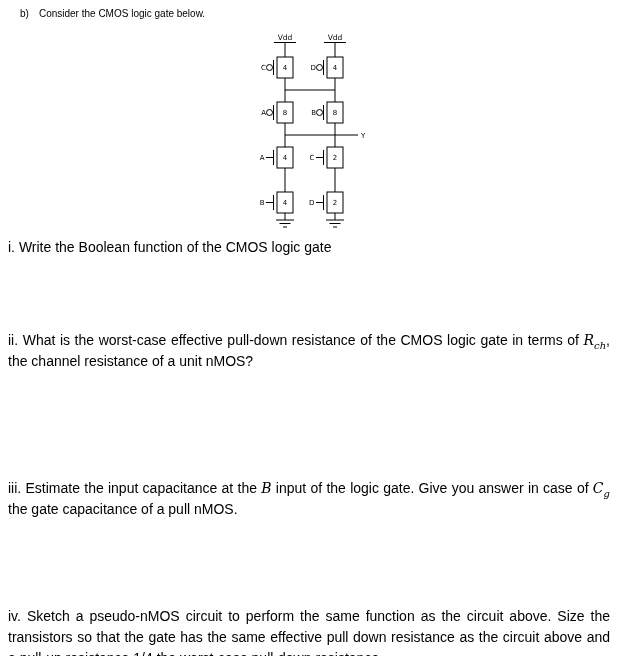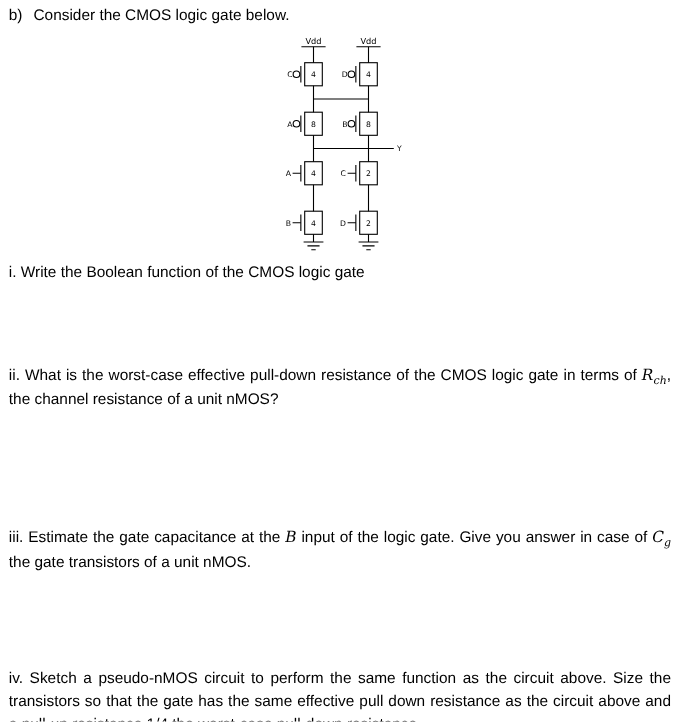--- a/index.html
+++ b/index.html
@@ -7,22 +7,22 @@
   body {
     background: #ffffff;
     color: #000000;
     font-family: "Liberation Sans", sans-serif;
     position: relative;
     overflow: hidden;
   }
   .title {
     position: absolute;
     top: 3px;
-    left: 8px;
-    font-size: 14px;
+    left: 20px;
+    font-size: 10px;
     line-height: 21px;
   }
   .title .bnum { margin-right: 10px; }
   .q {
     position: absolute;
     left: 8px;
     width: 602px;
     font-size: 14px;
     line-height: 21px;
     text-align: justify;
@@ -156,15 +156,15 @@
     <line x1="96.5" y1="193.5" x2="107.5" y2="193.5"></line>
     <line x1="100" y1="197" x2="104" y2="197"></line>
   </g>
 
 </svg>
 
 <p class="q q--i"><span>i.</span><span> Write the Boolean function of the CMOS logic gate</span></p>
 
 <p class="q q--ii"><span>ii.</span><span> What is the worst-case effective pull-down resistance of the CMOS logic gate in terms of </span><span class="mv"><span>R</span><sub>ch</sub></span><span>, the channel resistance of a unit nMOS?</span></p>
 
-<p class="q q--iii"><span>iii.</span><span> Estimate the gate capacitance at the </span><span class="mv">B</span><span> input of the logic gate. Give you answer in case of </span><span class="mv"><span>C</span><sub>g</sub></span><span> the gate transistors of a unit nMOS.</span></p>
+<p class="q q--iii"><span>iii.</span><span> Estimate the input capacitance at the </span><span class="mv">B</span><span> input of the logic gate. Give you answer in case of </span><span class="mv"><span>C</span><sub>g</sub></span><span> the gate capacitance of a pull nMOS.</span></p>
 
 <p class="q q--iv"><span>iv.</span><span> Sketch a pseudo-nMOS circuit to perform the same function as the circuit above. Size the transistors so that the gate has the same effective pull down resistance as the circuit above and a pull-up resistance 1/4 the worst-case pull-down resistance.</span></p>
 
 </body></html>

